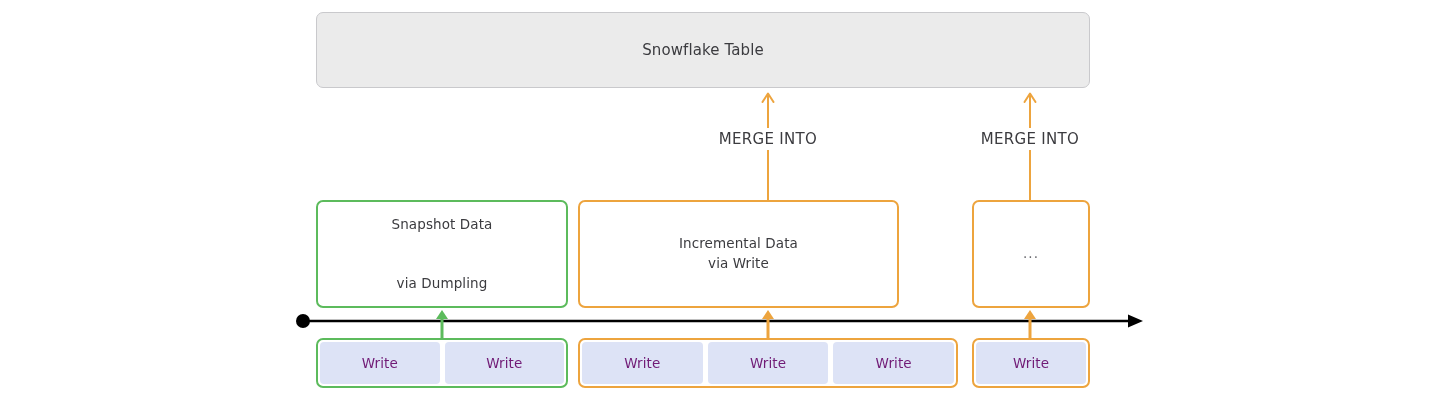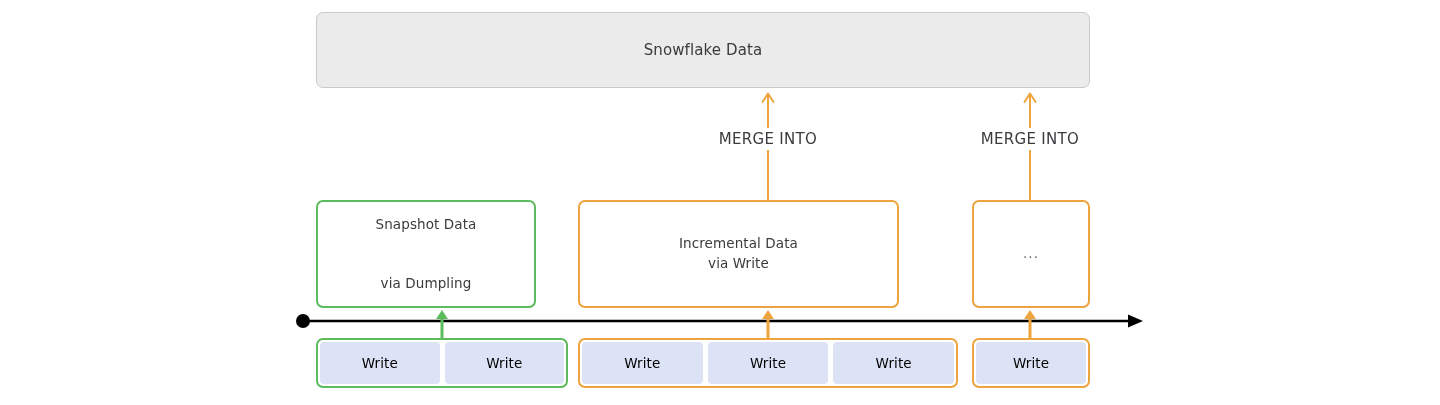--- a/index.html
+++ b/index.html
@@ -127,50 +127,50 @@
   }
   .write-group.green { border-color: #5cbb5c; }
   .write-cell {
     background: #dde3f6;
     border-radius: 4px;
     flex: 1 1 auto;
     display: flex;
     align-items: center;
     justify-content: center;
     font-size: 13.5px;
-    color: #000000;
+    color: #701a75;
     letter-spacing: .1px;
   }
 </style>
 </head>
 <body>
 
 <div id="canvas">
 
   <div class="target-box">
-    <span class="target-label">Snowflake Data</span>
+    <span class="target-label">Snowflake Table</span>
   </div>
 
   <div class="merge-group" style="left:767px;">
     <svg class="merge-arrow-svg" viewBox="0 0 20 118">
       <line x1="10" y1="118" x2="10" y2="5" stroke="#eda43e" stroke-width="2"></line>
       <polyline points="4.5,12 10,3.5 15.5,12" fill="none" stroke="#eda43e" stroke-width="2" stroke-linecap="round" stroke-linejoin="round"></polyline>
     </svg>
   </div>
   <div class="merge-label" style="left:768px;">MERGE INTO</div>
 
   <div class="merge-group" style="left:1029px;">
     <svg class="merge-arrow-svg" viewBox="0 0 20 118">
       <line x1="10" y1="118" x2="10" y2="5" stroke="#eda43e" stroke-width="2"></line>
       <polyline points="4.5,12 10,3.5 15.5,12" fill="none" stroke="#eda43e" stroke-width="2" stroke-linecap="round" stroke-linejoin="round"></polyline>
     </svg>
   </div>
   <div class="merge-label" style="left:1030px;">MERGE INTO</div>
 
-  <div class="stage-box green" style="left:316px; width:220px;gap:39px;">
+  <div class="stage-box green" style="left:316px; width:252px;gap:39px;">
     <span class="stage-line">Snapshot Data</span>
     <span class="stage-line">via Dumpling</span>
   </div>
 
   <div class="stage-box" style="left:578px; width:321px;">
     <span class="stage-line">Incremental Data</span>
     <span class="stage-line">via Write</span>
   </div>
 
   <div class="stage-box" style="left:972px; width:118px;">

